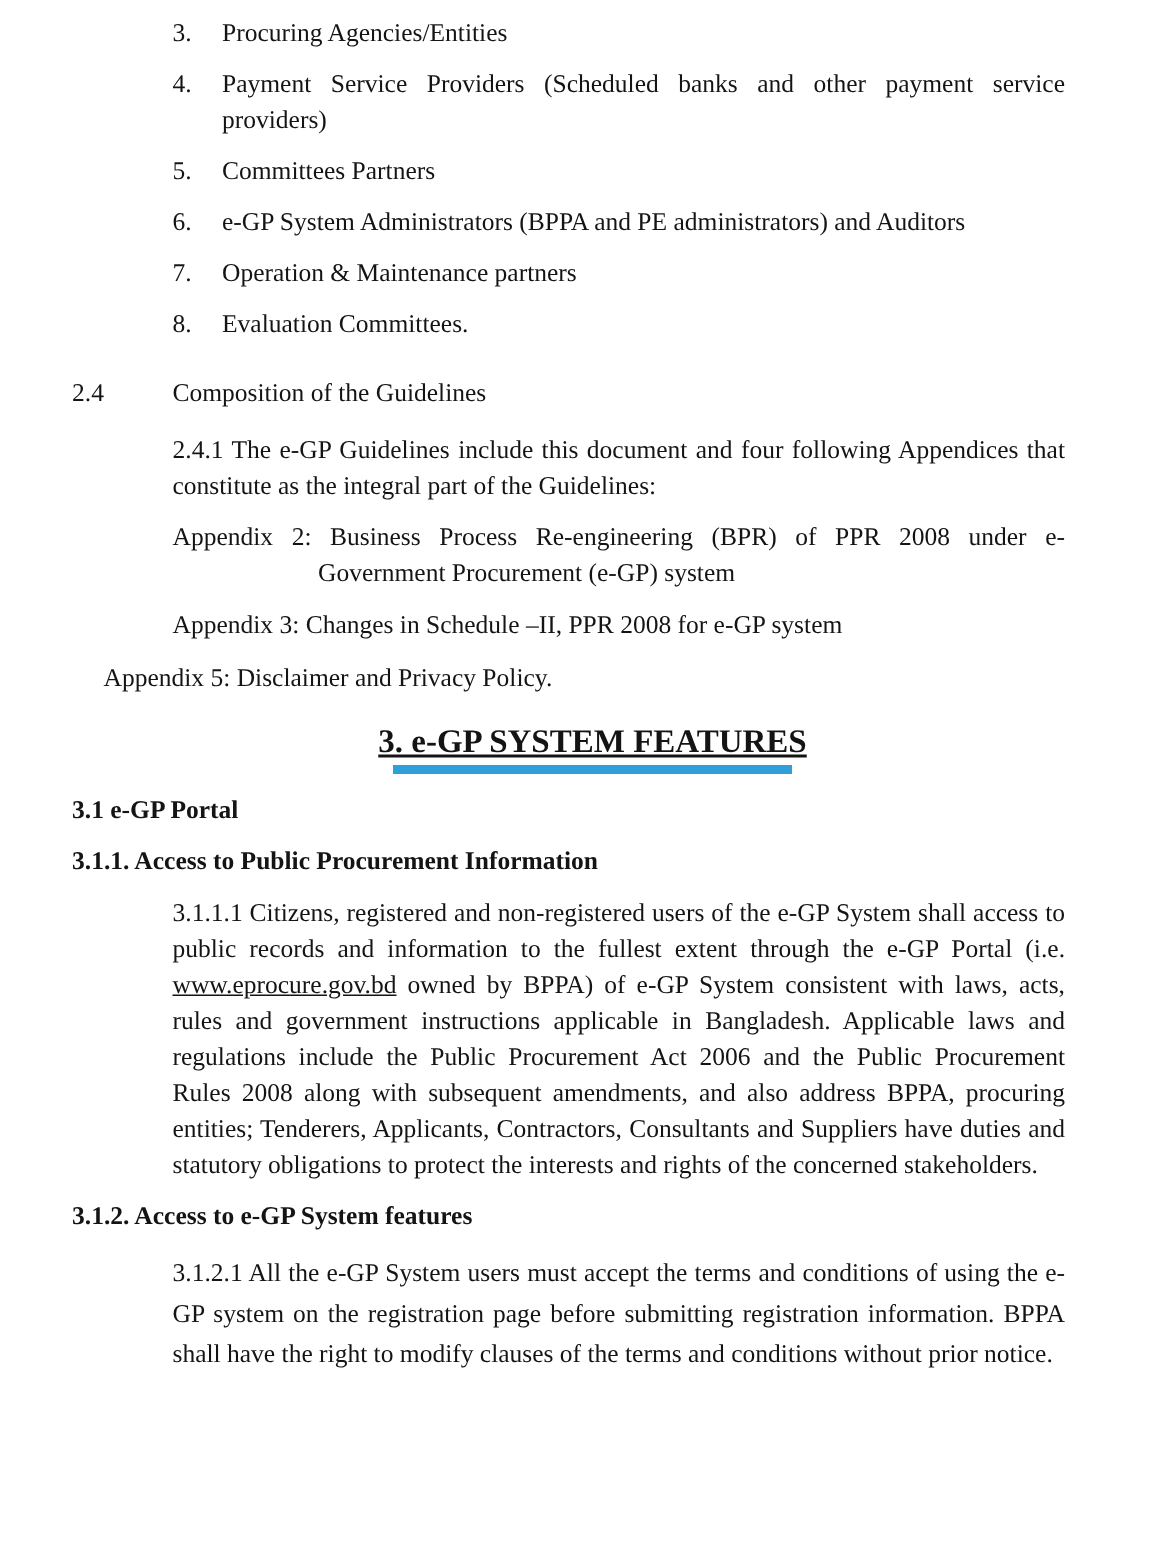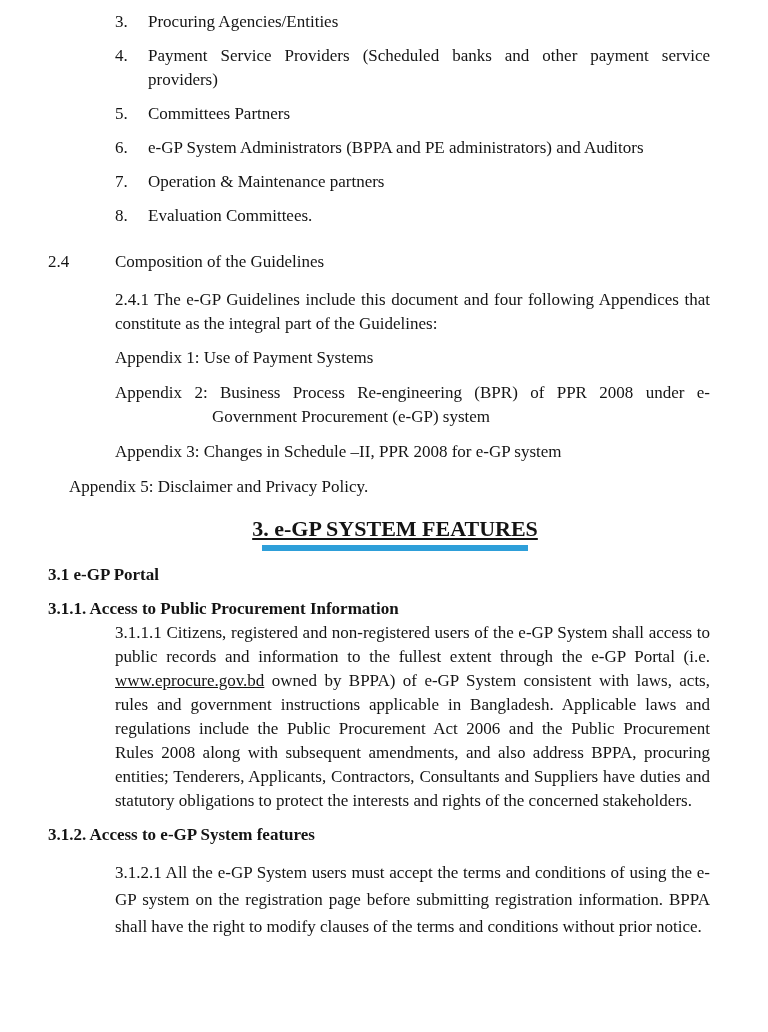--- a/index.html
+++ b/index.html
@@ -73,21 +73,21 @@
     width: 266px;
     height: 6px;
     margin: 2px auto 0 auto;
   }
   
   .sub-heading {
     margin: 12px 58px 0 48px;
     font-weight: bold;
   }
   .sub-heading.tight { margin-top: 10px; }
-  .para-3111 { }
+  .para-3111 { margin-top: 11px; }
   .para-3121 {
     margin-top: 12px;
     margin-bottom: 0;
     line-height: 27px;
   }
   .doc-link {
     color: #141414;
     text-decoration: underline;
   }
 </style>
@@ -122,21 +122,20 @@
       <span class="li-text">Evaluation Committees.</span>
     </div>
   </div>
 
   <div class="h-24">
     <span class="h-num">2.4</span><span>Composition of the Guidelines</span>
   </div>
 
   <p class="body-para">2.4.1 The e-GP Guidelines include this document and four following Appendices that constitute as the integral part of the Guidelines:</p>
 
-  <div class="appendix">Appendix 1: Use of Payment Systems</div>
   <div class="appendix hanging">Appendix 2: Business Process Re-engineering (BPR) of PPR 2008 under e-Government Procurement (e-GP) system</div>
   <div class="appendix">Appendix 3: Changes in Schedule –II, PPR 2008 for e-GP system</div>
   <div class="appendix offset-left">Appendix 5: Disclaimer and Privacy Policy.</div>
 
   <div class="main-heading-wrap">
     <span class="main-heading">3. e-GP SYSTEM FEATURES</span>
     <div class="accent-bar" id="accent-bar" style="background: rgb(46, 159, 217);"></div>
   </div>
 
   <div class="sub-heading">3.1 e-GP Portal</div>

